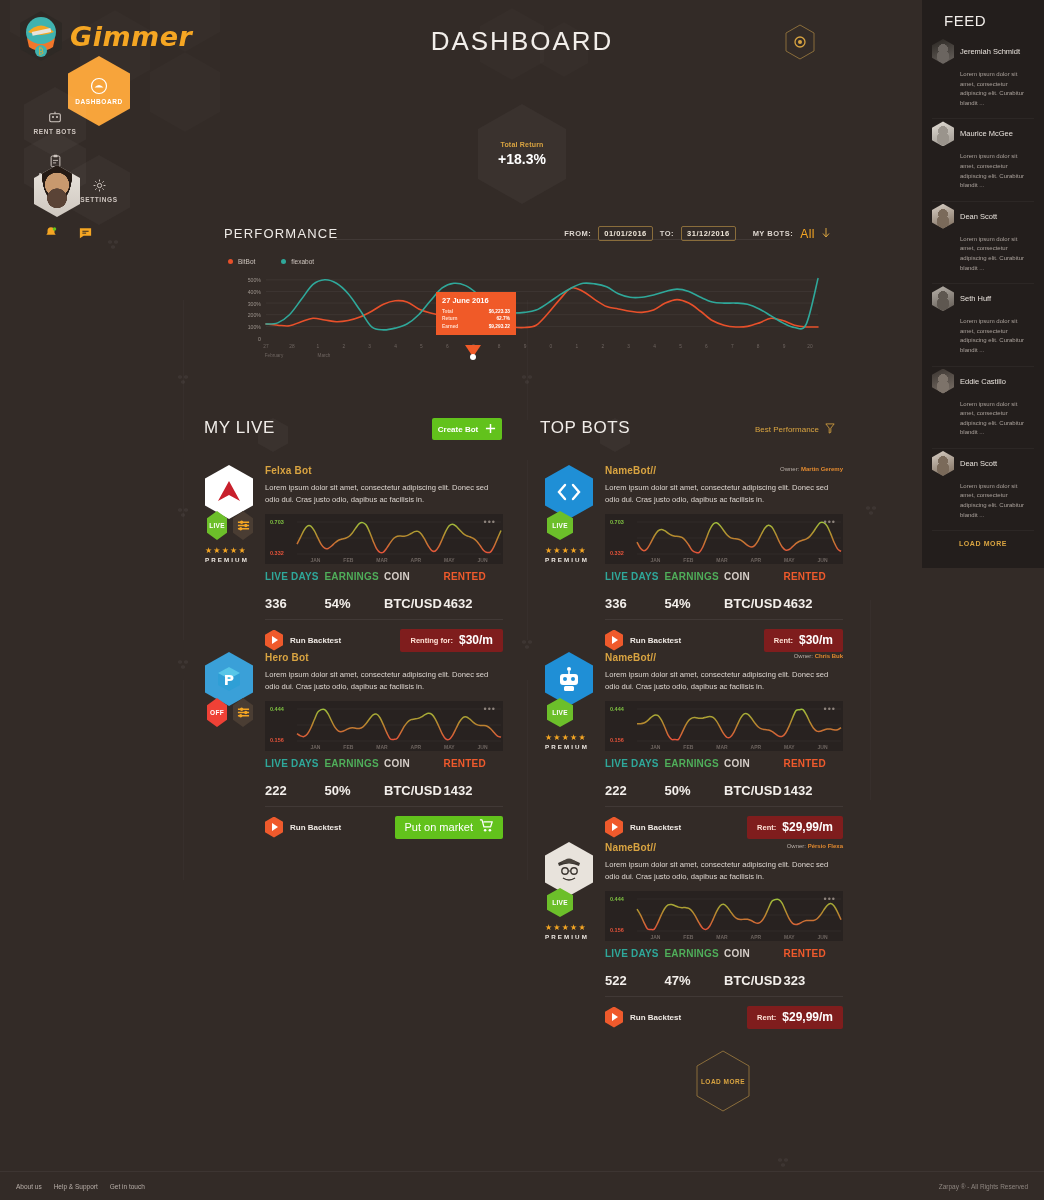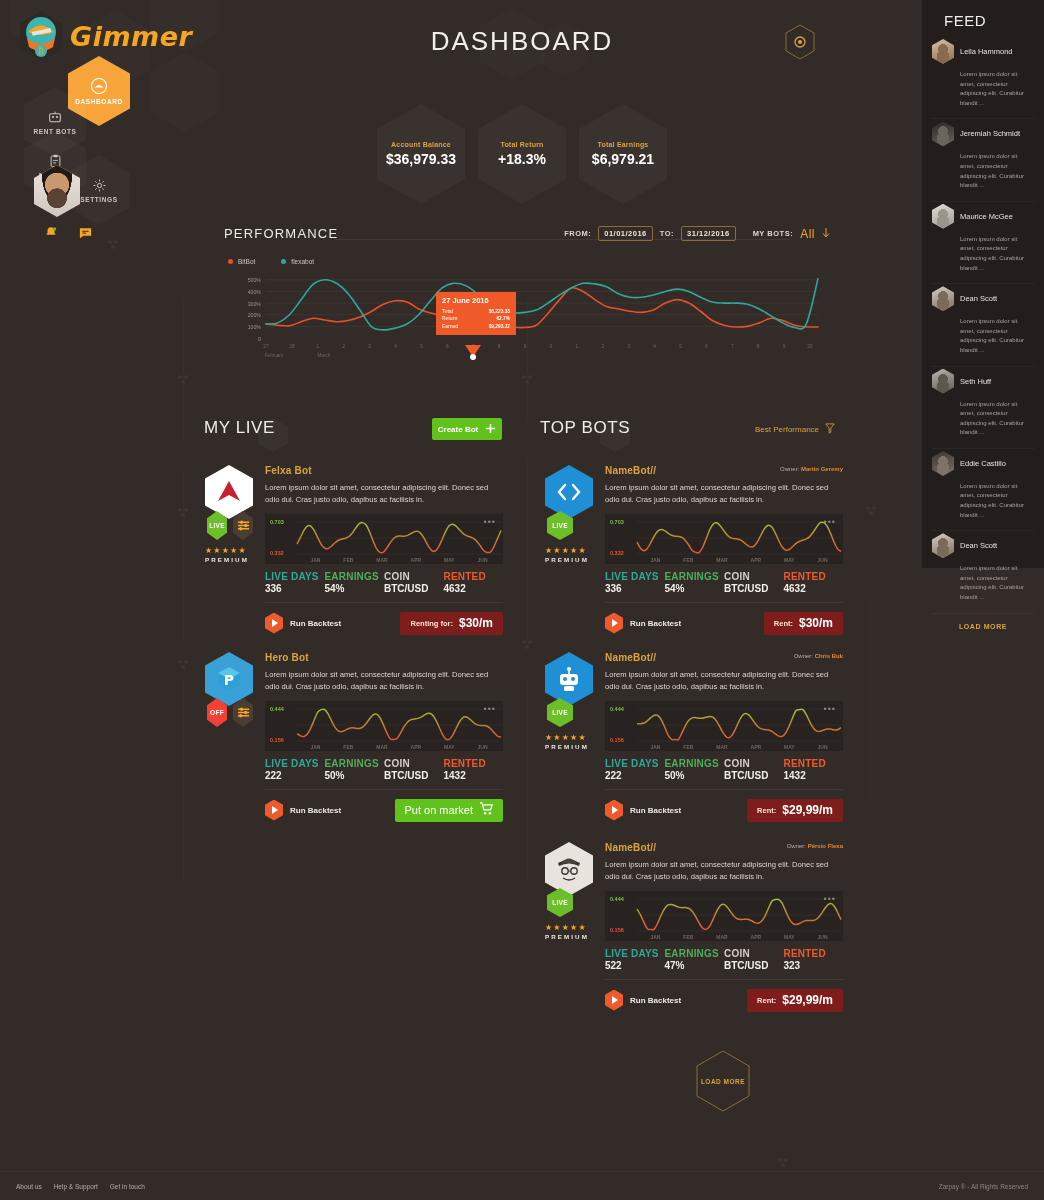--- a/index.html
+++ b/index.html
@@ -129,21 +129,21 @@
   .bc-desc { margin-top:6px; font-size:7.6px; color:#ded7d1; line-height:1.55; }
   .spark { position:relative; margin-top:8px; width:238px; height:50px; background:#282220; }
   .spark .ytop { position:absolute; left:5px; top:5px; font-size:5.5px; color:#7fc241; font-weight:bold;}
   .spark .ybot { position:absolute; left:5px; bottom:8px; font-size:5.5px; color:#e5533a; font-weight:bold;}
   .spark .dots { position:absolute; right:7px; top:3px; color:#8d837c; font-size:9px; letter-spacing:1px; cursor:pointer;}
   .spark .months { position:absolute; left:34px; right:4px; bottom:1px; display:flex; justify-content:space-around;
     font-size:5px; color:#6e6560; font-weight:bold; }
   .bc-stats { display:flex; margin-top:7px; }
   .bc-stats .col { flex:1; }
   .bc-stats .k { font-size:10px; font-weight:bold; letter-spacing:0.2px; }
-  .bc-stats .v { font-size:10px; color:#f3efeb; font-weight:bold; margin-top:1px;}
+  .bc-stats .v { font-size:13px; color:#f3efeb; font-weight:bold; margin-top:14px;}
   .k.c-teal { color:#2fa89a; } .k.c-green { color:#4fae5a; } .k.c-white { color:#d6cec8; } .k.c-orange { color:#ef5a2c; }
   .bc-sep { margin-top:8px; height:1px; background:rgba(255,255,255,0.07); }
   .bc-actions { margin-top:9px; display:flex; align-items:center; justify-content:space-between; }
   .backtest { display:flex; align-items:center; gap:7px; cursor:pointer; }
   .playhex { width:18px; height:21px; background:#ef5a2c;
     clip-path: polygon(50% 0%, 100% 25%, 100% 75%, 50% 100%, 0% 75%, 0% 25%);
     display:flex; align-items:center; justify-content:center;}
   .playhex:after { content:""; border-left:6px solid #fff; border-top:4px solid transparent;
     border-bottom:4px solid transparent; margin-left:2px;}
   .backtest .bt { font-size:8px; color:#eee8e3; font-weight:bold; }
@@ -312,31 +312,23 @@
 
   <div id="page-title">DASHBOARD</div>
   <div id="gear-hex">
     <svg width="32" height="36" viewBox="0 0 32 36">
       <path d="M16 1 L30 9 L30 27 L16 35 L2 27 L2 9 Z" fill="none" stroke="#8a6d3b" stroke-width="1"></path>
       <circle cx="16" cy="18" r="5" fill="none" stroke="#d9a441" stroke-width="1.3"></circle>
       <circle cx="16" cy="18" r="2" fill="#d9a441"></circle>
     </svg>
   </div>
 
-  <div class="stat" id="stat-0">
-    <div class="slabel">Account Balance</div>
-    <div class="svalue">$36,979.33</div>
-  </div>
   <div class="stat" id="stat-1">
     <div class="slabel">Total Return</div>
     <div class="svalue">+18.3%</div>
-  </div>
-  <div class="stat" id="stat-2">
-    <div class="slabel">Total Earnings</div>
-    <div class="svalue">$6,979.21</div>
   </div>
 
   <div id="perf">
     <div class="ptitle">PERFORMANCE</div>
     <div class="prule"></div>
 
     <div class="ctrls">
       <span>FROM:</span>
       <span class="datebox">01/01/2016</span>
       <span>TO:</span>
@@ -849,27 +841,20 @@
       <path d="M28 1 L54 16 L54 46 L28 61 L2 46 L2 16 Z" fill="none" stroke="#8a6d3b" stroke-width="1"></path>
     </svg>
     <span class="lm-label">LOAD MORE</span>
   </div>
 
   <div id="feed">
     <div class="ftitle">FEED</div>
     <div id="feed-list">
         <div class="feed-item">
           <div class="fhead">
-            <span class="fav" style="background:radial-gradient(circle at 50% 70%, #8a6a4e 0 30%, transparent 31%),radial-gradient(circle at 50% 40%, #8a6a4e 0 26%, transparent 27%),linear-gradient(160deg, #d9c0a8, #8a6a4e)"></span>
-            <span class="fname">Leila Hammond</span>
-          </div>
-          <div class="ftext">Lorem ipsum dolor sit amet, consectetur adipiscing elit. Curabitur blandit ...</div>
-        </div>
-        <div class="feed-item">
-          <div class="fhead">
             <span class="fav" style="background:radial-gradient(circle at 50% 70%, #6b6560 0 30%, transparent 31%),radial-gradient(circle at 50% 40%, #6b6560 0 26%, transparent 27%),linear-gradient(160deg, #2a2622, #6b6560)"></span>
             <span class="fname">Jeremiah Schmidt</span>
           </div>
           <div class="ftext">Lorem ipsum dolor sit amet, consectetur adipiscing elit. Curabitur blandit ...</div>
         </div>
         <div class="feed-item">
           <div class="fhead">
             <span class="fav" style="background:radial-gradient(circle at 50% 70%, #9a948c 0 30%, transparent 31%),radial-gradient(circle at 50% 40%, #9a948c 0 26%, transparent 27%),linear-gradient(160deg, #e3ded6, #9a948c)"></span>
             <span class="fname">Maurice McGee</span>
           </div>

